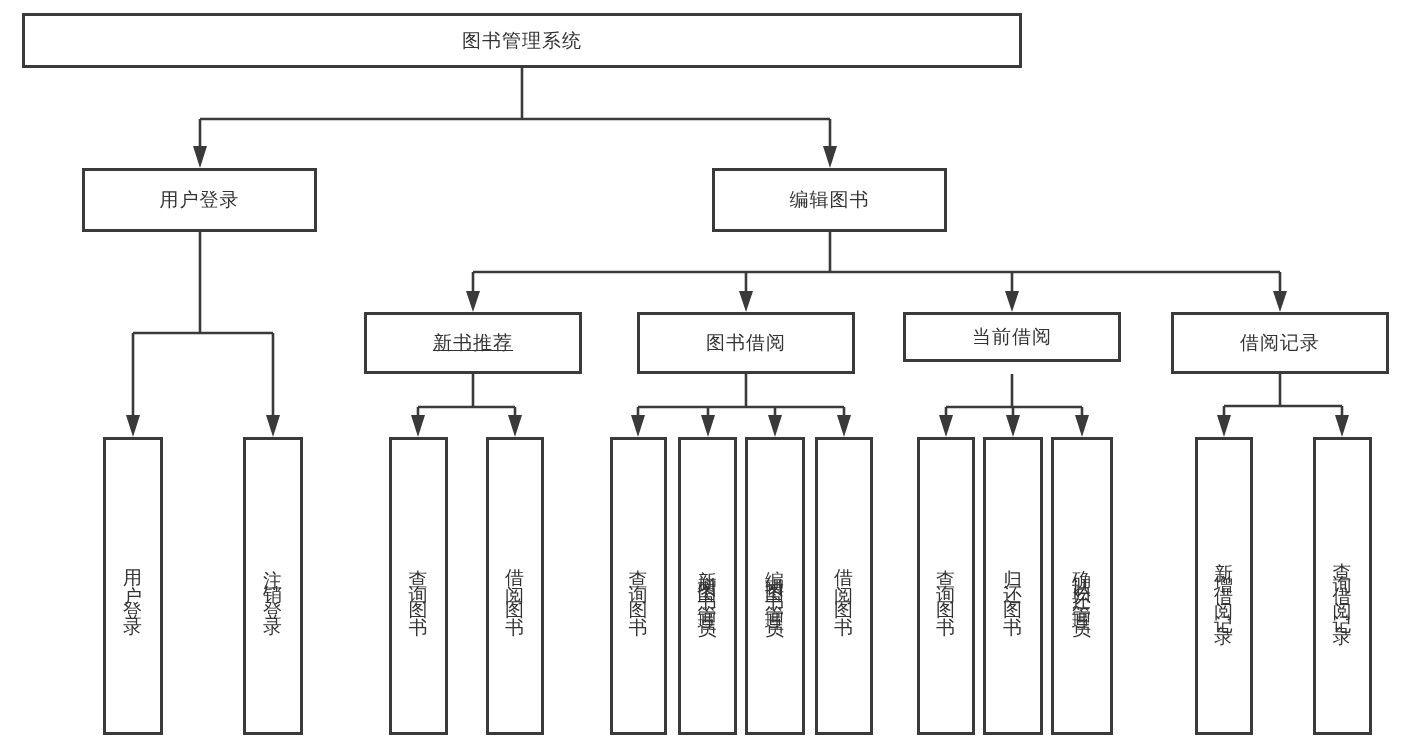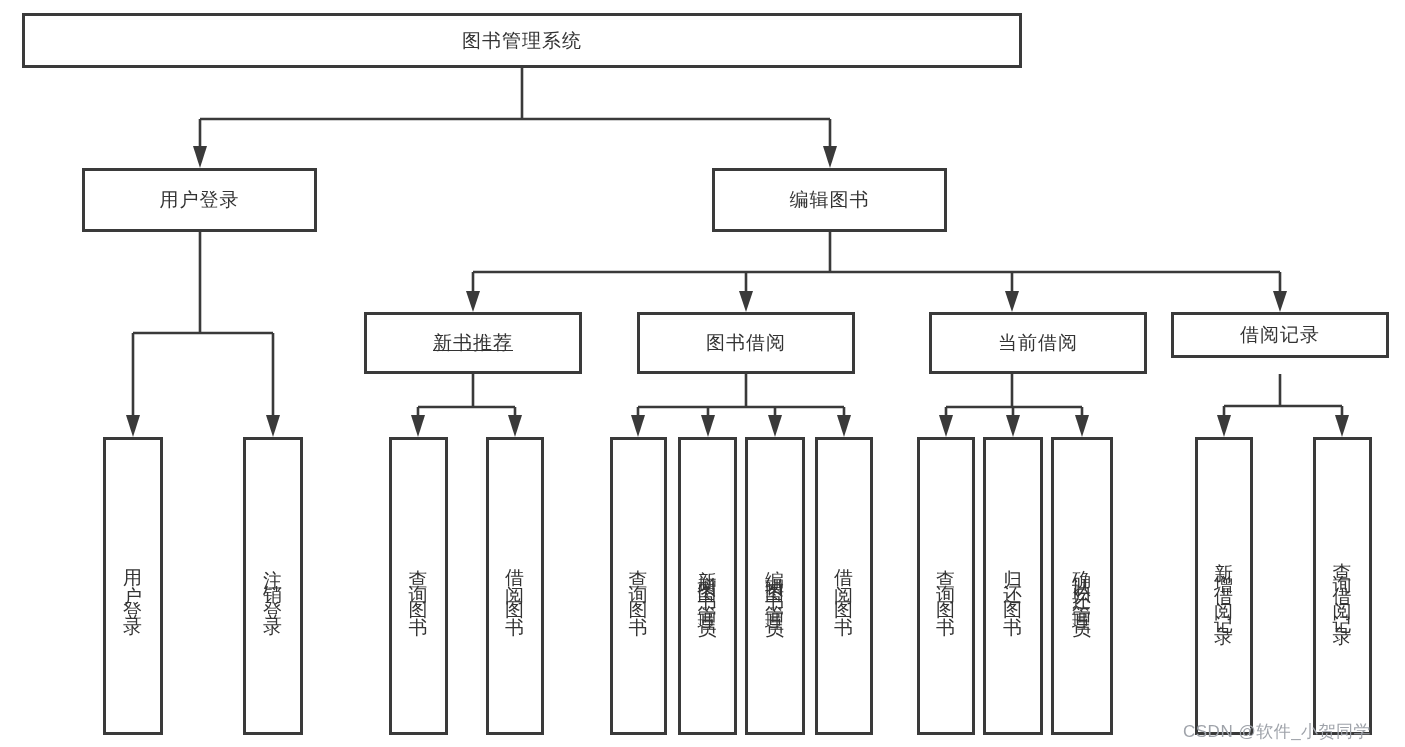--- a/index.html
+++ b/index.html
@@ -41,22 +41,22 @@
   .ls-wide  { letter-spacing: 16px; }
   .ls-mid   { letter-spacing: 13px; }
   .ls-tight { letter-spacing: 7px;  }
 
   
   #n-root  { left: 22px;   top: 13px;  width: 1000px; height: 55px; }
   #n-login { left: 82px;   top: 168px; width: 235px;  height: 64px; }
   #n-mgmt  { left: 712px;  top: 168px; width: 235px;  height: 64px; }
   #n-m1 { left: 364px;  top: 312px; width: 218px; height: 62px; text-decoration: underline; }
   #n-m2 { left: 637px;  top: 312px; width: 218px; height: 62px; text-align: right; }
-  #n-m3 { left: 929px;  top: 312px; width: 218px; height: 62px; }
-  #n-m4 { left: 1171px; top: 312px; width: 218px; height: 46px; }
+  #n-m3 { left: 903px;  top: 312px; width: 218px; height: 50px; }
+  #n-m4 { left: 1171px; top: 312px; width: 218px; height: 62px; }
 
   
   #n-l1  { left: 103px;  width: 60px; }
   #n-l2  { left: 243px;  width: 60px; }
   #n-a1  { left: 389px;  width: 59px; }
   #n-a2  { left: 486px;  width: 58px; }
   #n-b1  { left: 610px;  width: 57px; }
   #n-b2  { left: 678px;  width: 59px; }
   #n-b3  { left: 745px;  width: 60px; }
   #n-b4  { left: 815px;  width: 58px; }
@@ -143,15 +143,14 @@
   <div id="n-b3" class="node vbox ls-tight">编辑图书（管理员）</div>
   <div id="n-b4" class="node vbox ls-wide">借阅图书</div>
 
   <div id="n-c1" class="node vbox ls-wide">查询图书</div>
   <div id="n-c2" class="node vbox ls-wide">归还图书</div>
   <div id="n-c3" class="node vbox ls-tight">确认归还（管理员）</div>
 
   <div id="n-d1" class="node vbox ls-mid">新增借阅记录</div>
   <div id="n-d2" class="node vbox ls-mid">查询借阅记录</div>
 
-  <div id="watermark">CSDN @软件_小贺同学</div>
 
 </div>
 
 </body></html>

